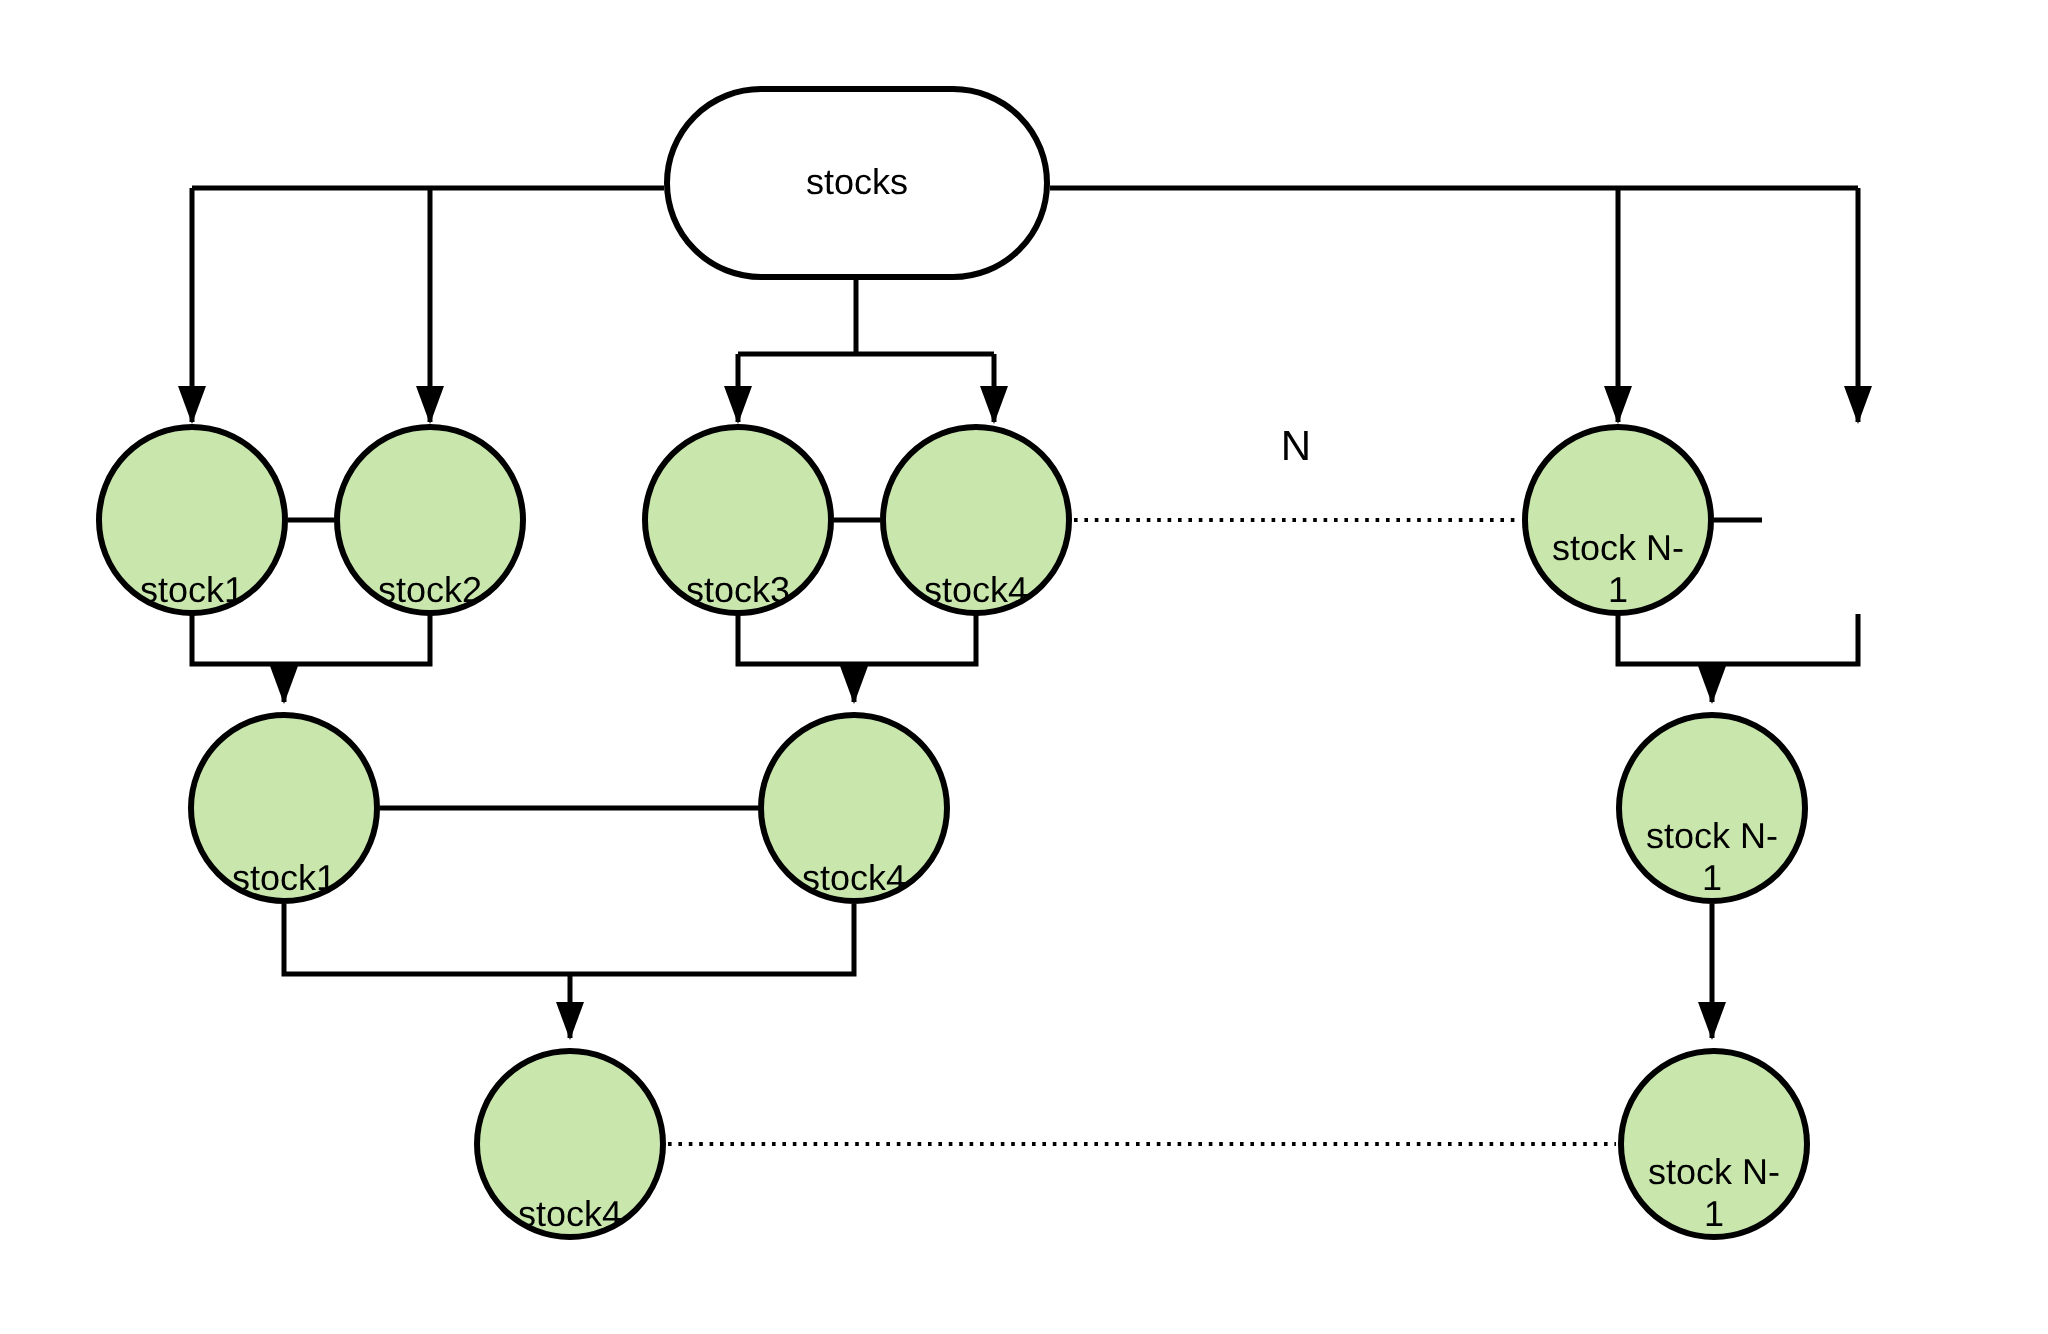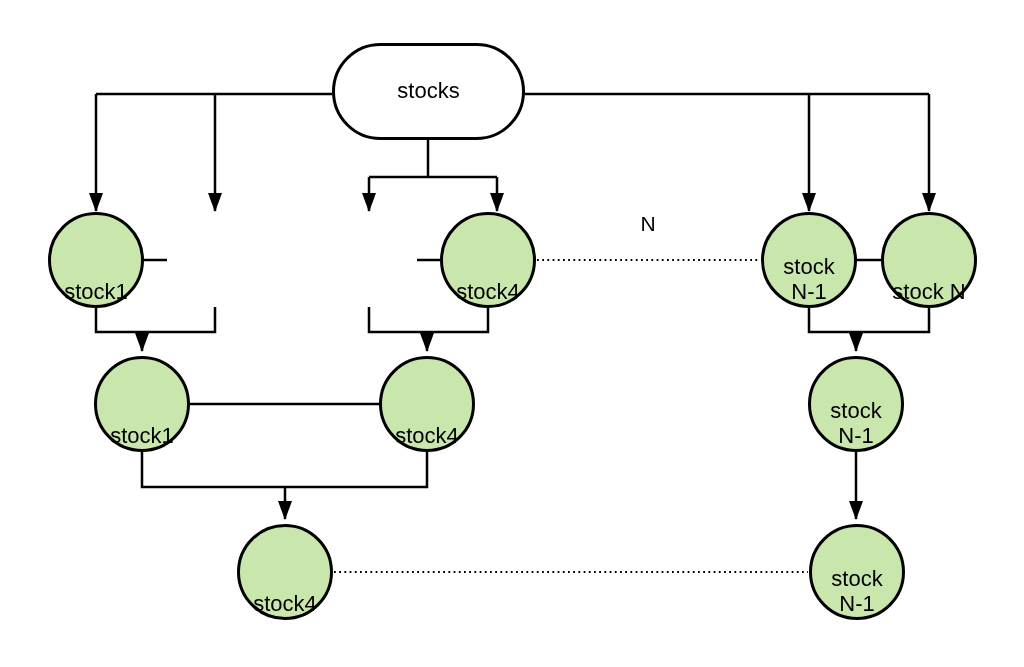--- a/index.html
+++ b/index.html
@@ -18,21 +18,21 @@
   .edge.dotted { stroke-width: 2; stroke-dasharray: 1.8 3.4; }
   .arrowhead-shape { fill: var(--edge, #000000); }
   .node {
     position: absolute;
     display: flex;
     align-items: center;
     justify-content: center;
     text-align: center;
     background: var(--node-fill, #c9e7ad);
     border: 3px solid var(--node-stroke, #000000);
-    font-size: 22px;
+    font-size: 18px;
     line-height: 1.13;
   }
   .circle { width: 96px; height: 96px; border-radius: 50%; align-items: flex-end; }
   .circle .node-label { max-width: 76px; }
   .stadium {
     left: 332px; top: 43px; width: 193px; height: 97px;
     border-radius: 48.5px;
     background: var(--root-fill, #ffffff);
   }
   .n-annotation {
@@ -85,28 +85,31 @@
     <path class="edge dotted" d="M334,572 H808"></path>
   </svg>
 
   <div class="node stadium">
     <span class="node-label">stocks</span>
   </div>
 
   <div class="node circle" style="left:48px;  top:212px">
     <span class="node-label">stock1</span>
   </div>
+  <div class="node circle" style="left:167px; top:212px">
+    <span class="node-label">stock2</span>
+  </div>
+  <div class="node circle" style="left:321px; top:212px">
+    <span class="node-label">stock3</span>
+  </div>
   <div class="node circle" style="left:440px; top:212px">
     <span class="node-label">stock4</span>
   </div>
   <div class="node circle" style="left:761px; top:212px">
     <span class="node-label">stock N-1</span>
-  </div>
-  <div class="node circle" style="left:881px; top:212px">
-    <span class="node-label">stock N</span>
   </div>
 
   <div class="node circle" style="left:94px;  top:356px">
     <span class="node-label">stock1</span>
   </div>
   <div class="node circle" style="left:379px; top:356px">
     <span class="node-label">stock4</span>
   </div>
   <div class="node circle" style="left:808px; top:356px">
     <span class="node-label">stock N-1</span>

